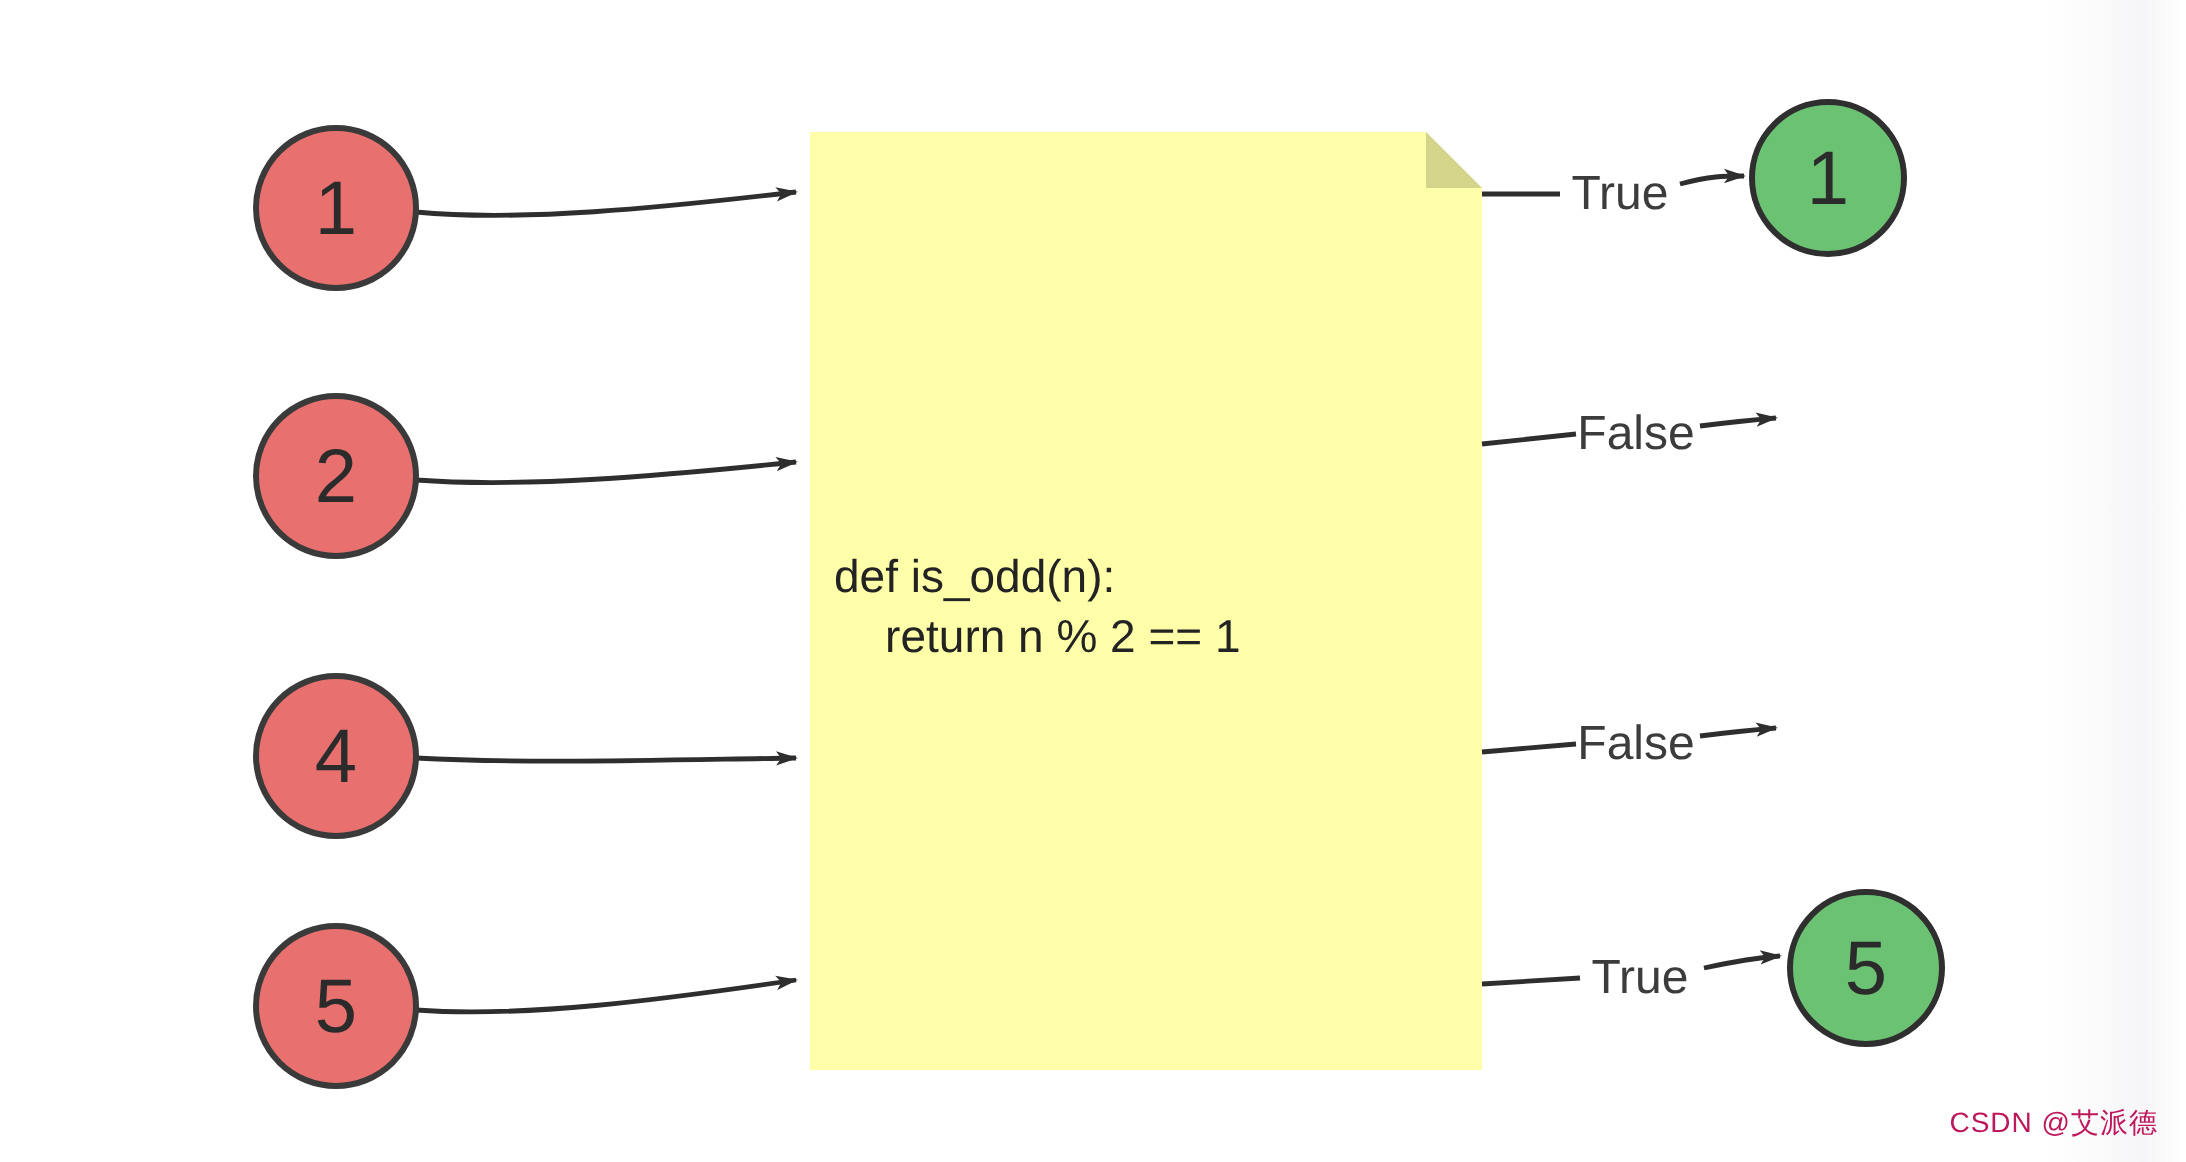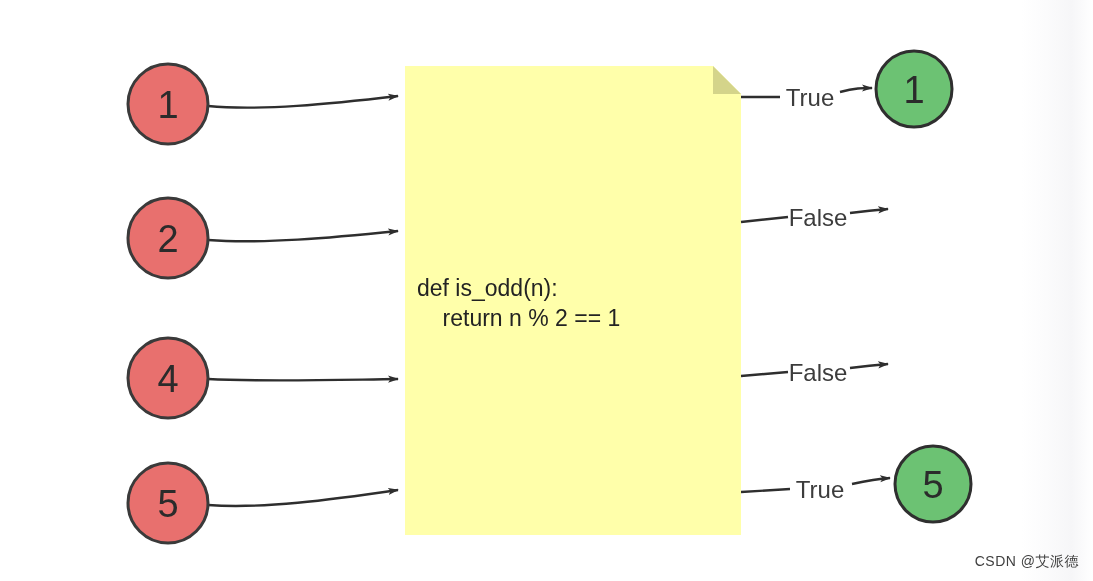--- a/index.html
+++ b/index.html
@@ -52,21 +52,21 @@
     font-size: 23px;
     fill: #232323;
     dominant-baseline: central;
   }
   .watermark {
     position: absolute;
     right: 14px;
     bottom: 10px;
     font-family: "Liberation Sans", sans-serif;
     font-size: 14px;
-    color: #404040;
+    color: #be185d;
     letter-spacing: 0.5px;
     white-space: nowrap;
   }
 </style>
 </head>
 <body>
 
 <div id="canvas">
 
   <div class="right-panel"></div>

